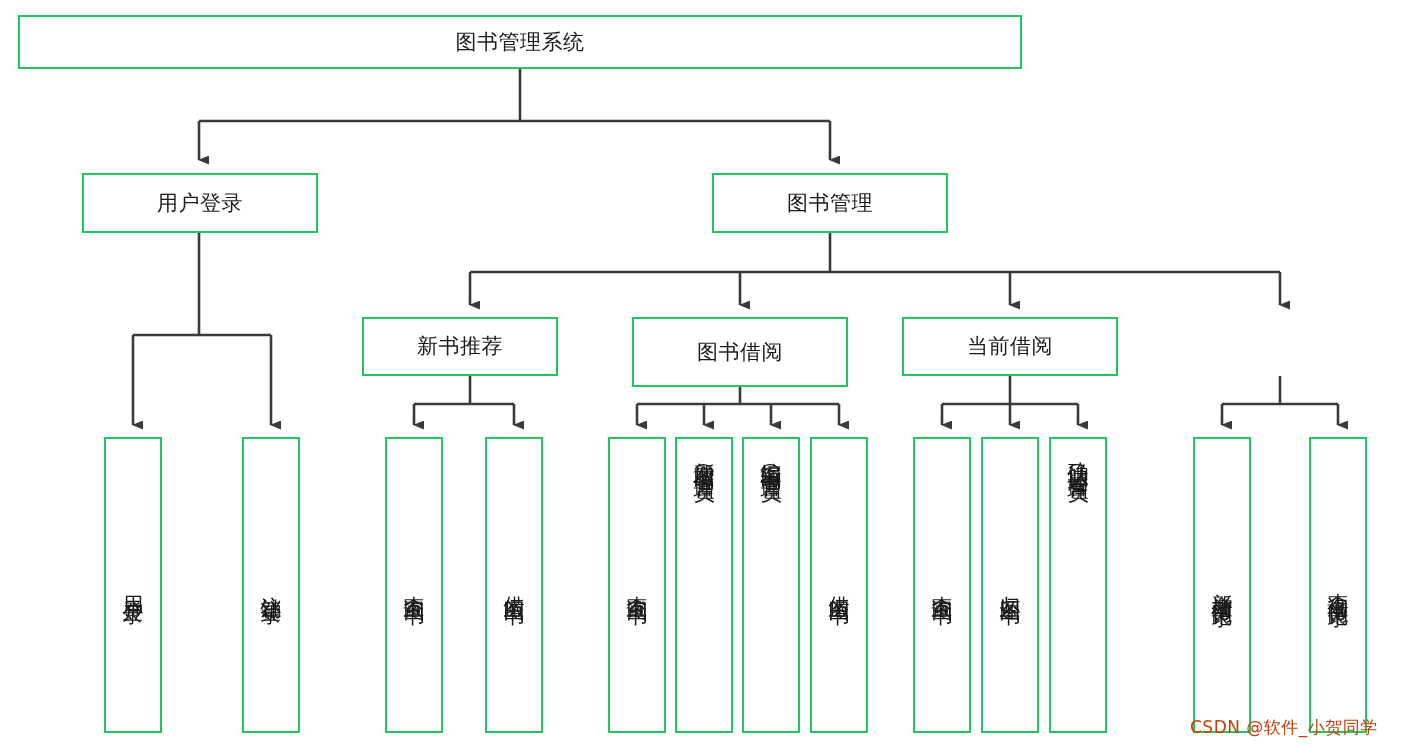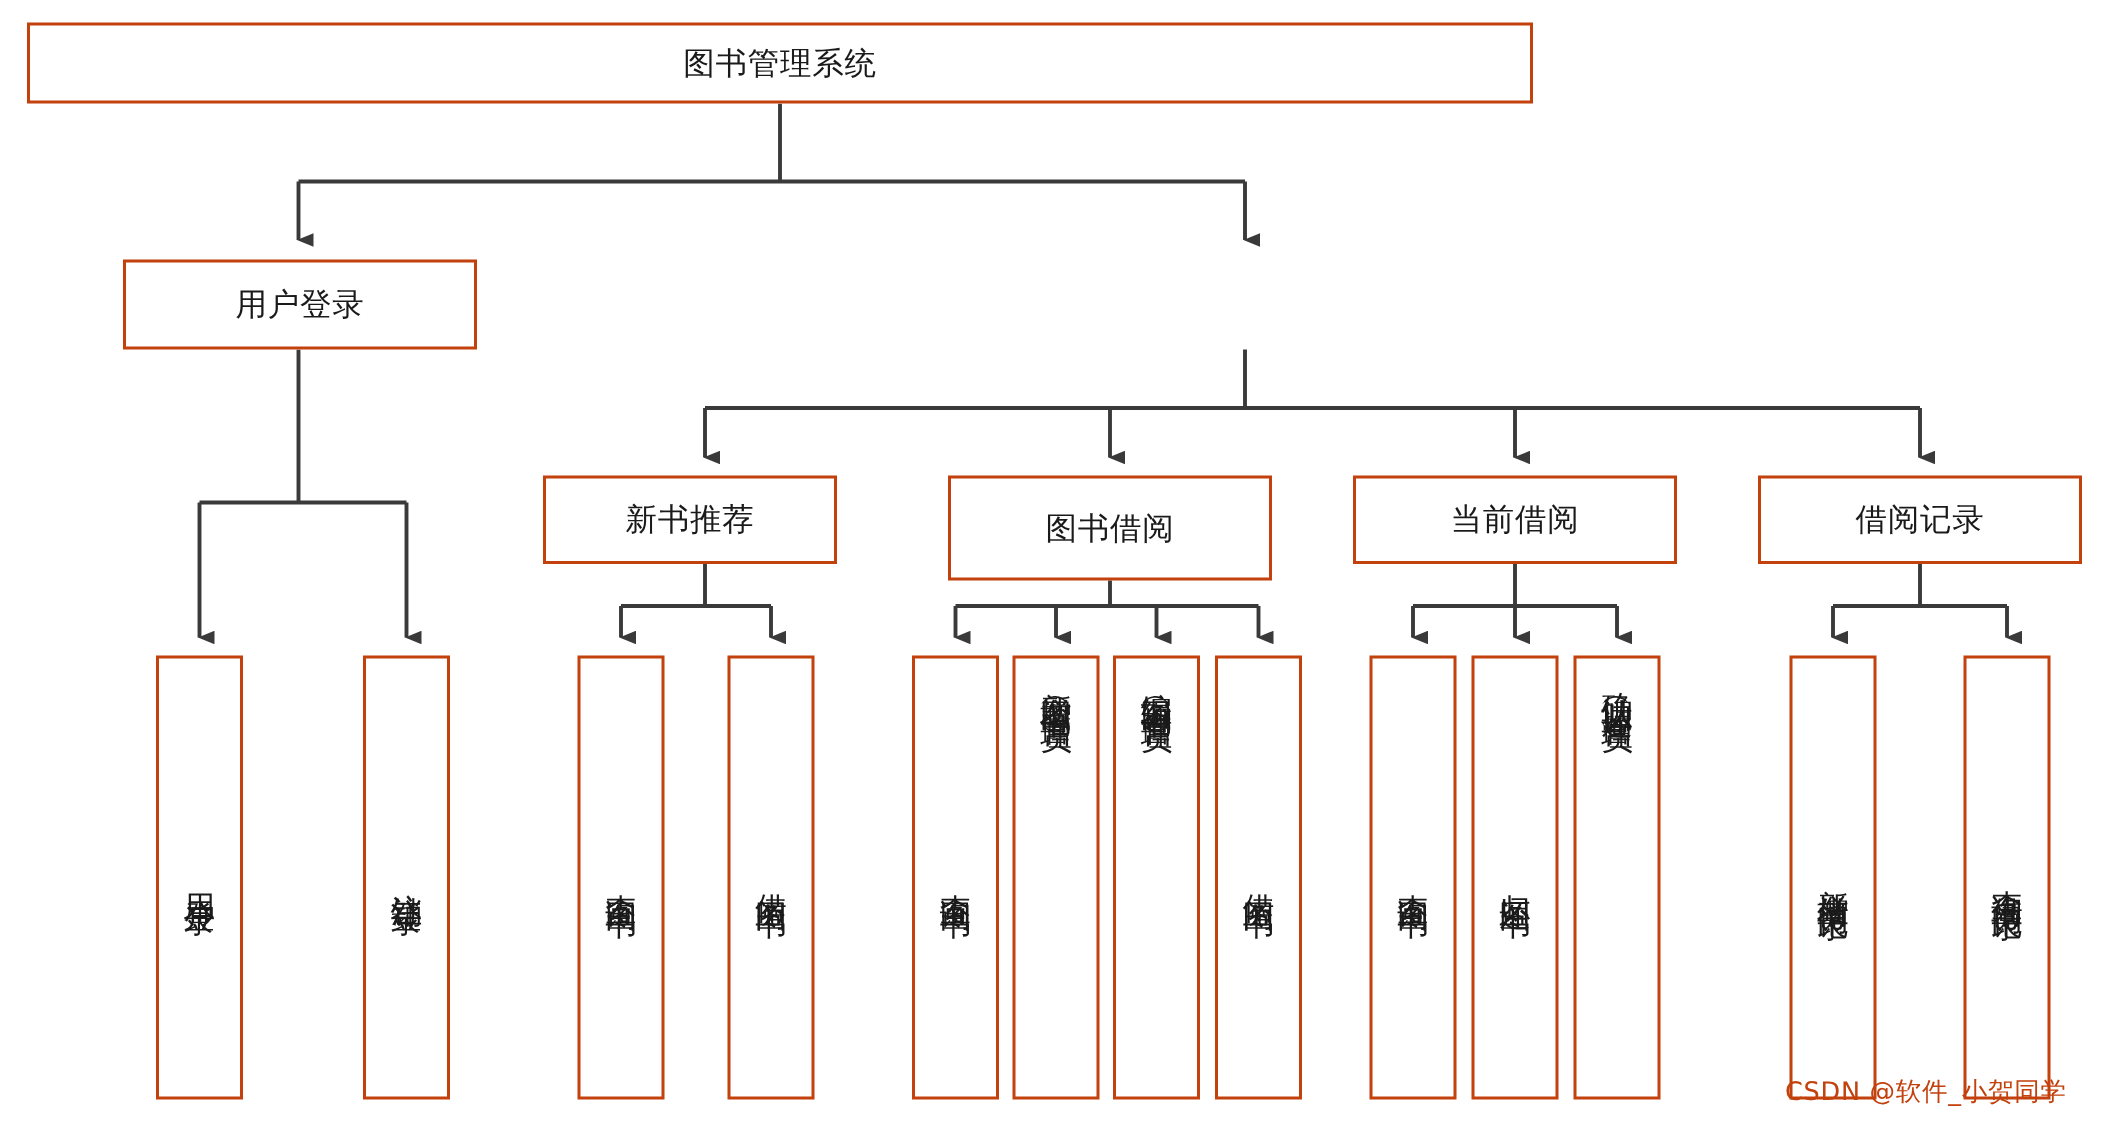--- a/index.html
+++ b/index.html
@@ -23,21 +23,21 @@
     left: 0;
     top: 0;
     width: 1405px;
     height: 747px;
     pointer-events: none;
   }
   .node {
     position: absolute;
     box-sizing: border-box;
     background: #ffffff;
-    border: 2px solid #c2410c;
+    border: 2px solid #22c55e;
     display: flex;
     align-items: center;
     justify-content: center;
     color: #1a1a1a;
   }
   .node .label {
     display: block;
     text-align: center;
     line-height: 1.18;
     white-space: nowrap;
@@ -138,36 +138,36 @@
   </svg>
 
   <div class="node root horizontal" style="left:18px; top:15px; width:1004px; height:54px;">
     <span class="label">图书管理系统</span>
   </div>
 
   <div class="node horizontal" style="left:82px; top:173px; width:236px; height:60px;">
     <span class="label">用户登录</span>
   </div>
 
+  <div class="node horizontal" style="left:712px; top:173px; width:236px; height:60px;">
+    <span class="label">图书管理</span>
+  </div>
 
   <div class="node horizontal" style="left:362px; top:317px; width:196px; height:59px;">
     <span class="label">新书推荐</span>
   </div>
 
   <div class="node horizontal" style="left:632px; top:317px; width:216px; height:70px;">
     <span class="label">图书借阅</span>
   </div>
 
   <div class="node horizontal" style="left:902px; top:317px; width:216px; height:59px;">
     <span class="label">当前借阅</span>
   </div>
 
-  <div class="node horizontal" style="left:1172px; top:317px; width:216px; height:59px;">
-    <span class="label">借阅记录</span>
-  </div>
 
   <div class="node vertical centered" style="left:104px; top:437px; width:58px; height:296px;">
     <span class="label">用户登录</span>
   </div>
   <div class="node vertical centered" style="left:242px; top:437px; width:58px; height:296px;">
     <span class="label">注销登录</span>
   </div>
 
   <div class="node vertical centered" style="left:385px; top:437px; width:58px; height:296px;">
     <span class="label">查询图书</span>

